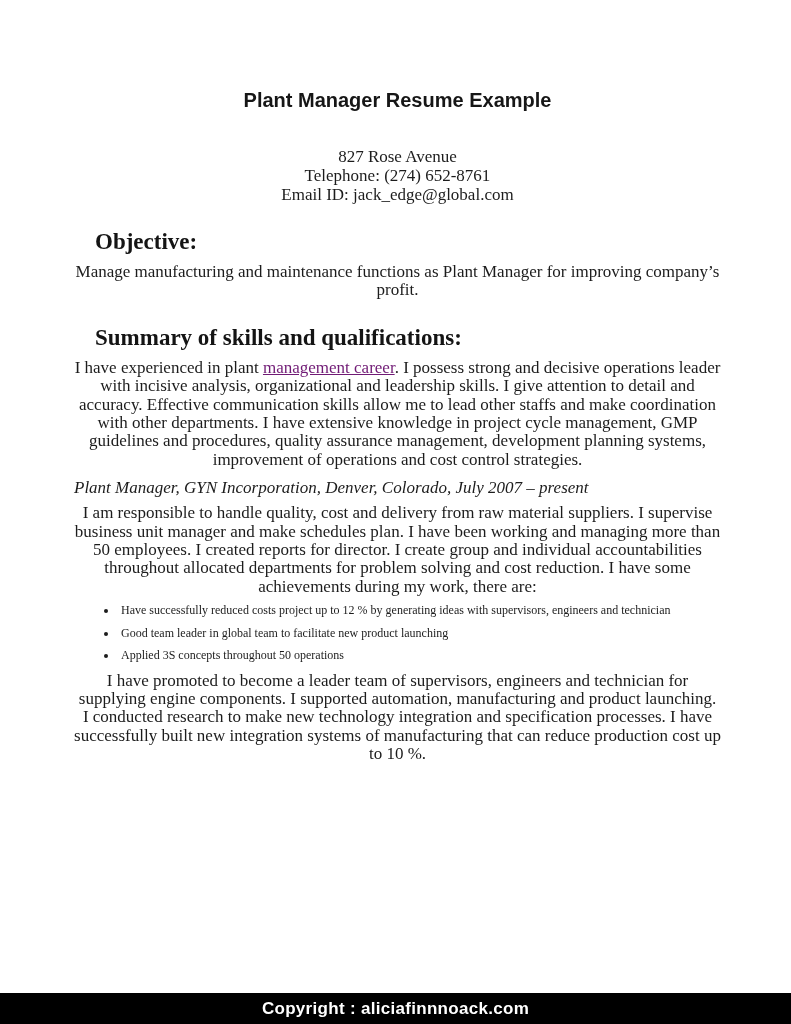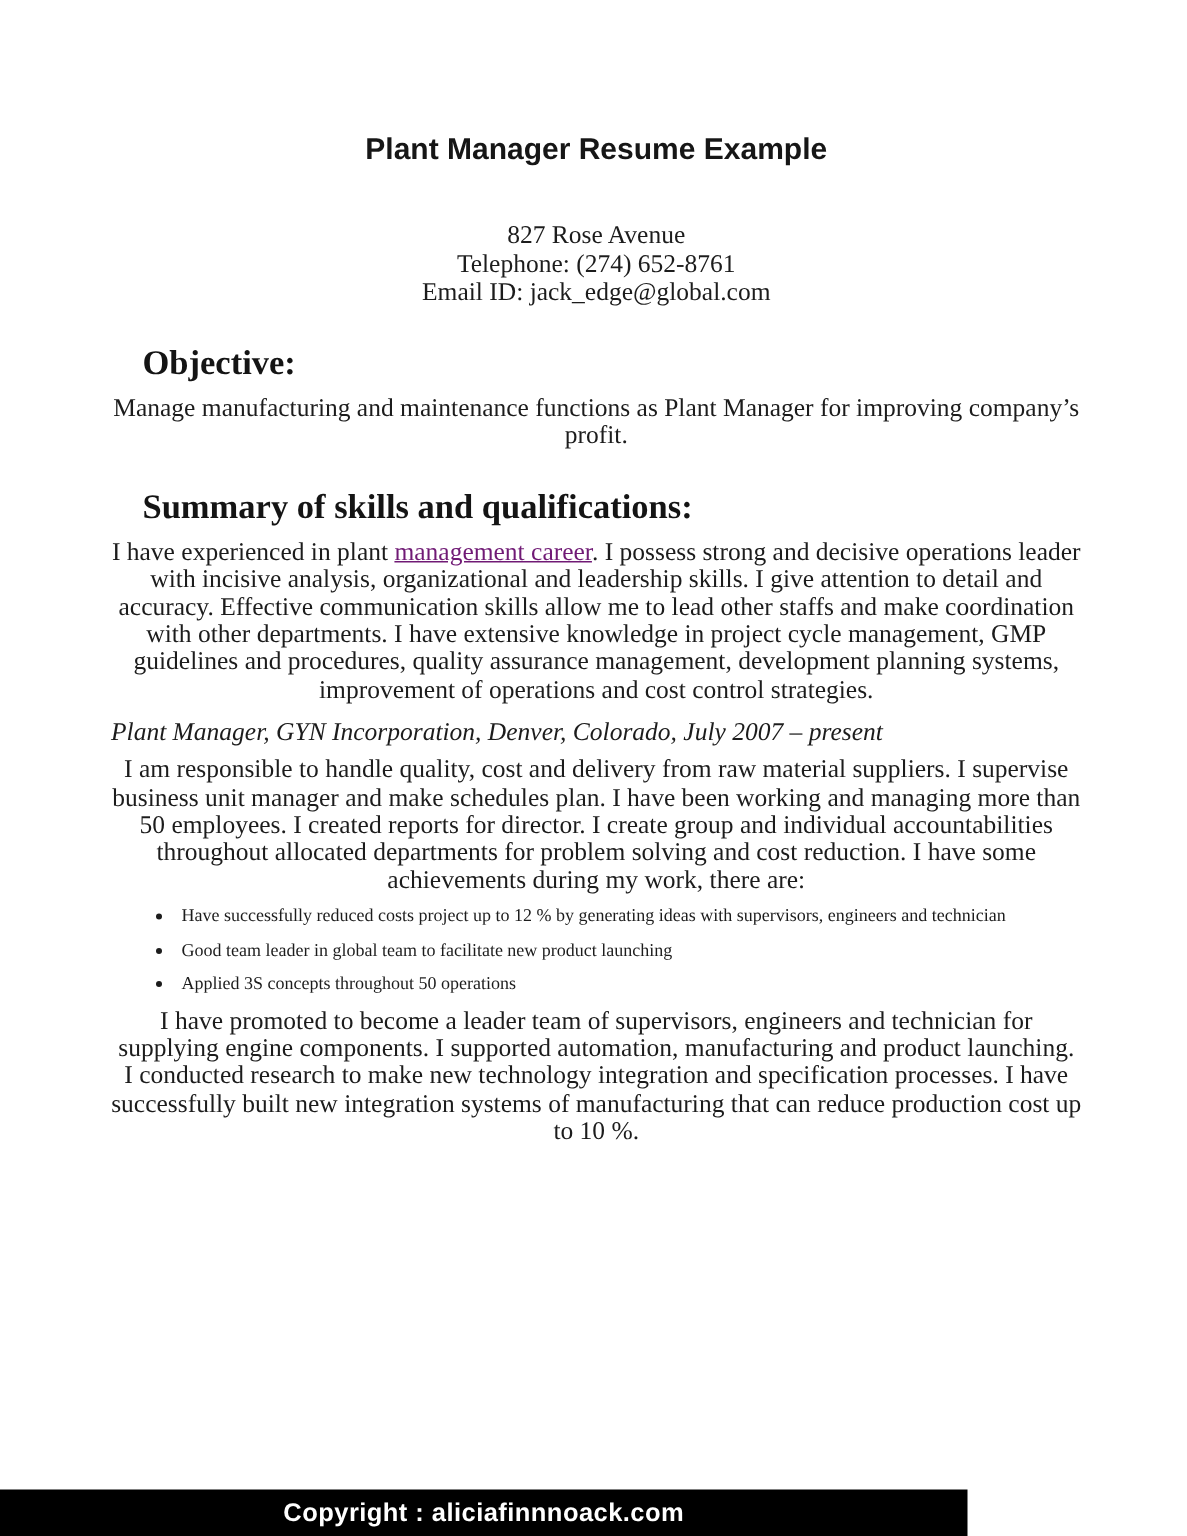--- a/index.html
+++ b/index.html
@@ -62,21 +62,21 @@
   }
   a.doc-link {
     color: #701a75;
     text-decoration: underline;
     cursor: pointer;
   }
   .footer-bar {
     position: absolute;
     left: 0;
     bottom: 0;
-    width: 645px;
+    width: 791px;
     height: 31px;
     background: #000000;
     display: flex;
     align-items: center;
     justify-content: center;
   }
   .footer-bar span {
     font-family: "Liberation Sans", sans-serif;
     font-weight: bold;
     font-size: 17px;

